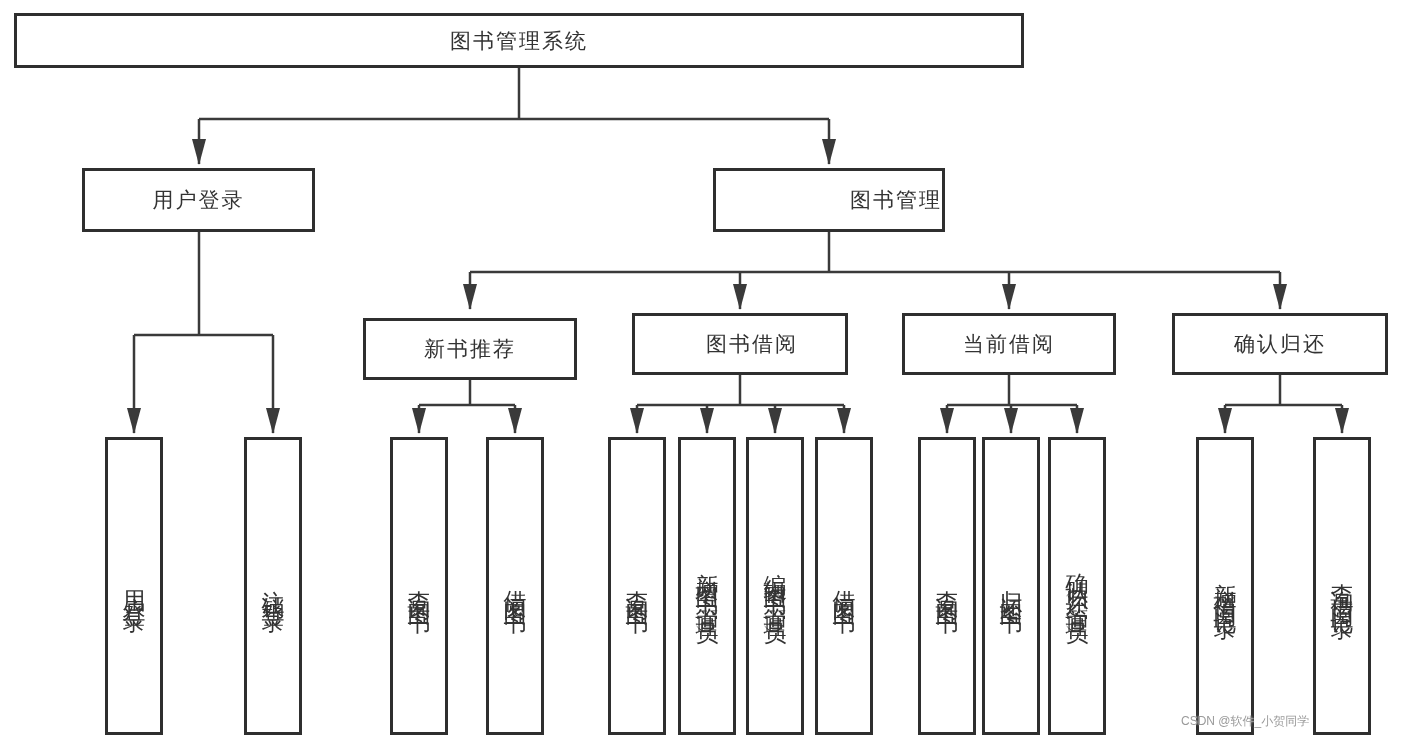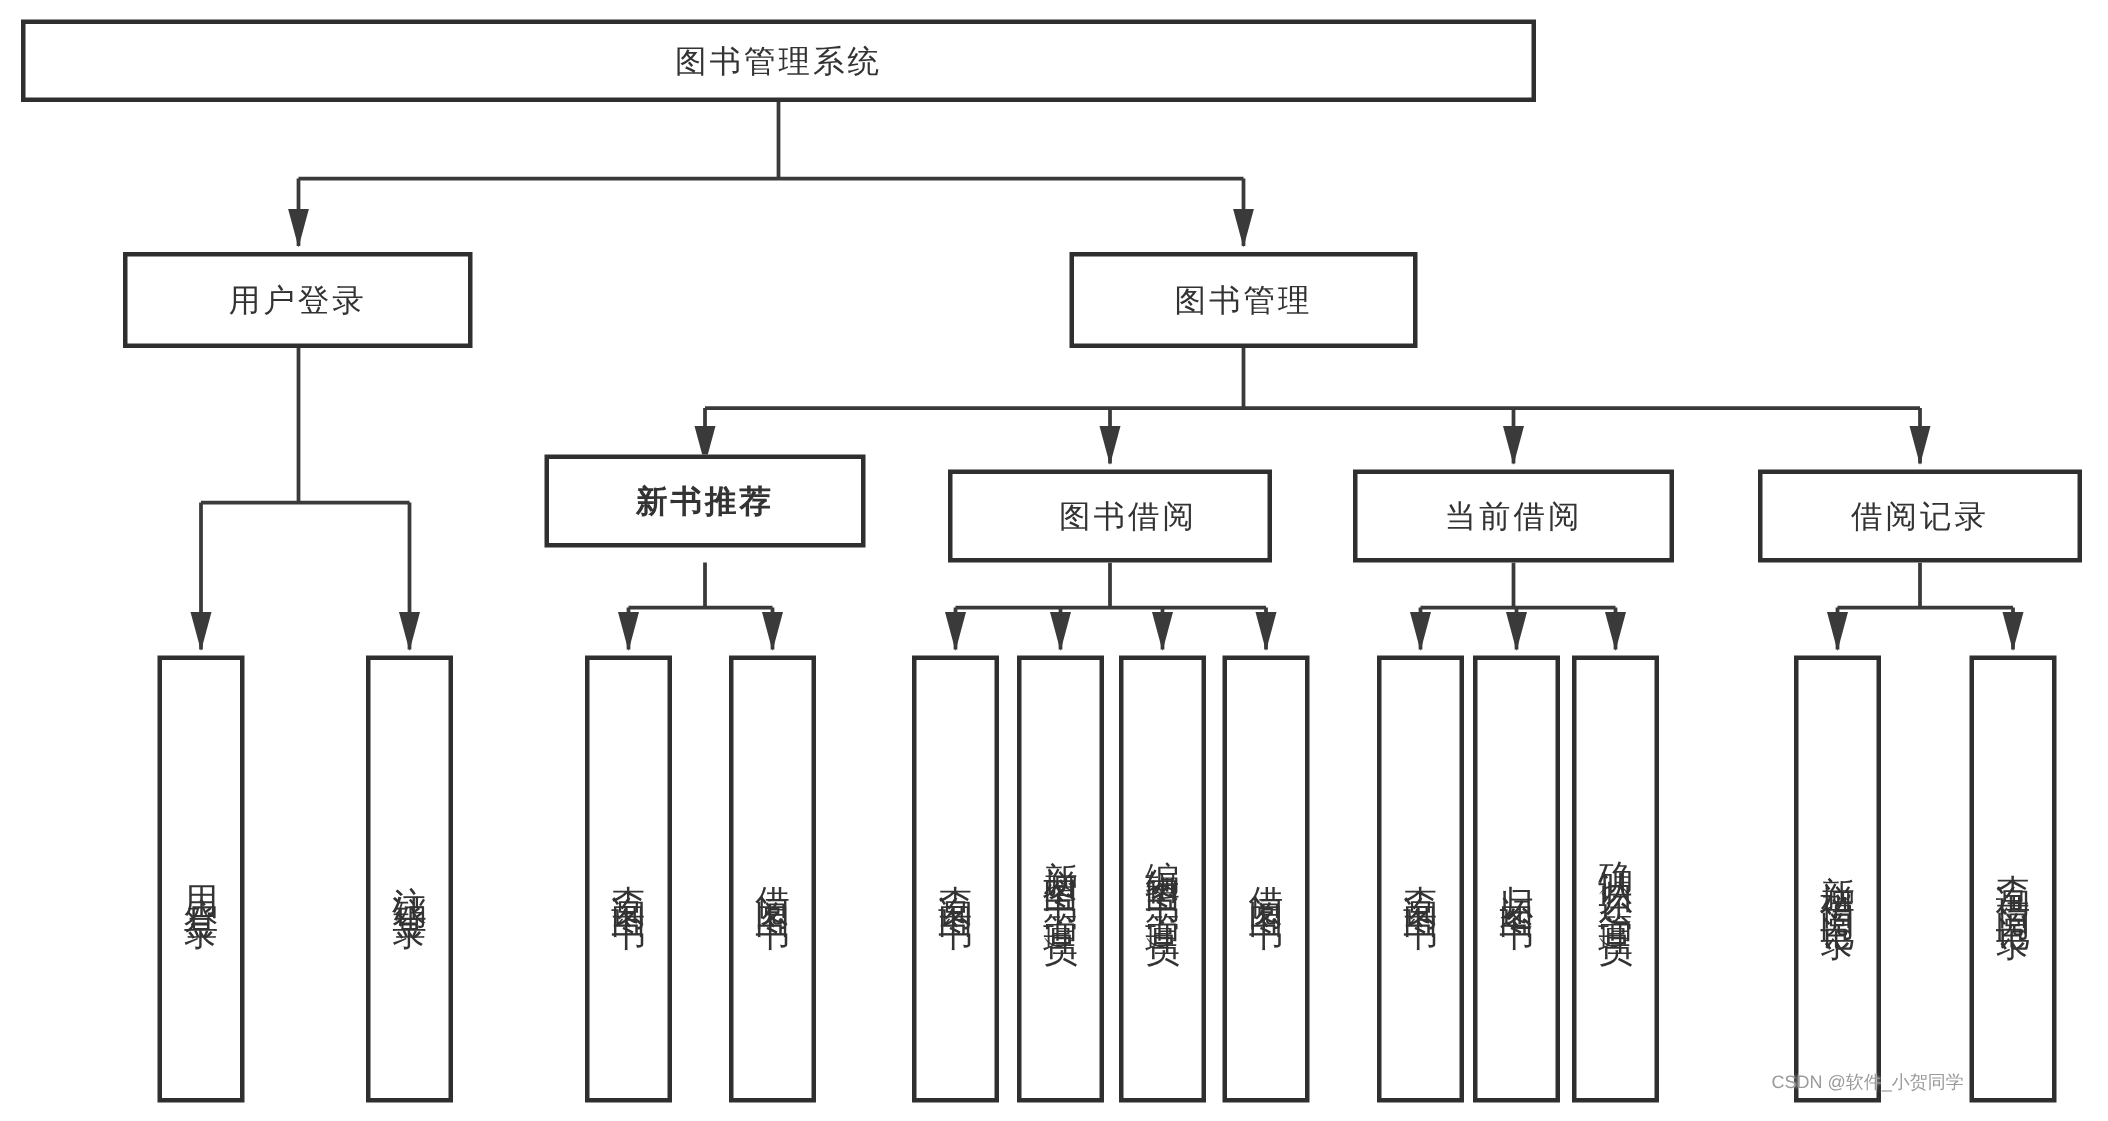--- a/index.html
+++ b/index.html
@@ -116,35 +116,35 @@
     </g>
   </svg>
 
   <div class="box h" style="left:14px; top:13px; width:1010px; height:55px;">
     <span>图书管理系统</span>
   </div>
 
   <div class="box h" style="left:82px; top:168px; width:233px; height:64px;">
     <span>用户登录</span>
   </div>
-  <div class="box h" style="left:713px; top:168px; width:232px; height:64px;">
+  <div class="box h" style="left:713px; top:168px; width:232px; height:64px;justify-content:flex-end;">
     <span>图书管理</span>
   </div>
 
-  <div class="box h" style="left:363px; top:303px; width:214px; height:62px;font-weight:bold;">
+  <div class="box h" style="left:363px; top:318px; width:214px; height:62px;">
     <span>新书推荐</span>
   </div>
   <div class="box h" style="left:632px; top:313px; width:216px; height:62px;padding-left:24px;">
     <span>图书借阅</span>
   </div>
   <div class="box h" style="left:902px; top:313px; width:214px; height:62px;text-align:right;">
     <span>当前借阅</span>
   </div>
   <div class="box h" style="left:1172px; top:313px; width:216px; height:62px;">
-    <span>借阅记录</span>
+    <span>确认归还</span>
   </div>
 
   <div class="box v" style="left:105px; top:437px; width:58px; height:298px;">
     <span>用户登录</span>
   </div>
   <div class="box v" style="left:244px; top:437px; width:58px; height:298px;">
     <span>注销登录</span>
   </div>
 
   <div class="box v" style="left:390px; top:437px; width:58px; height:298px;">

